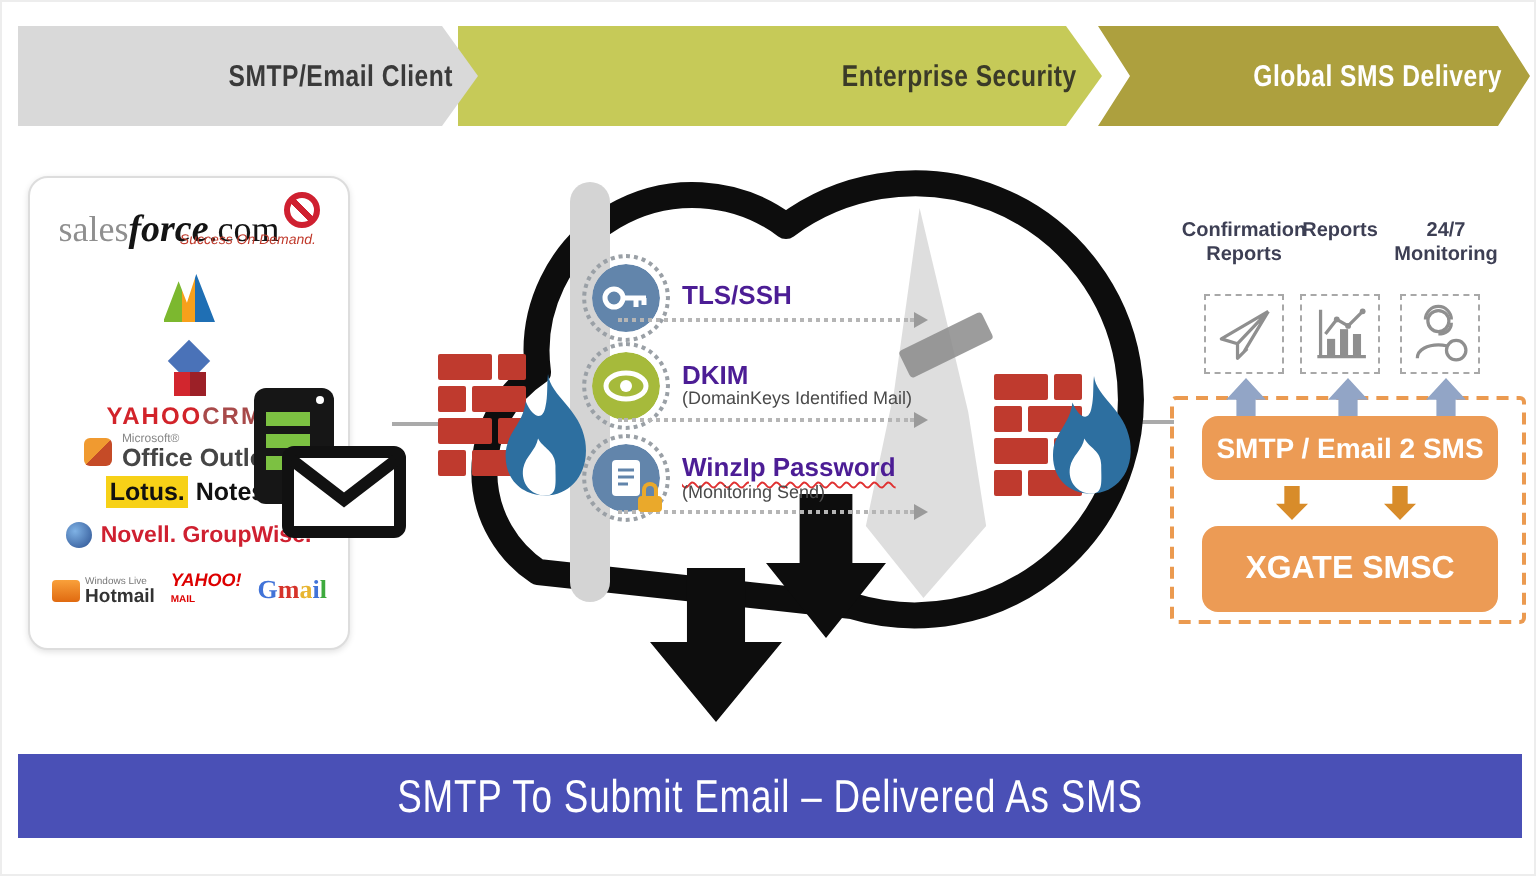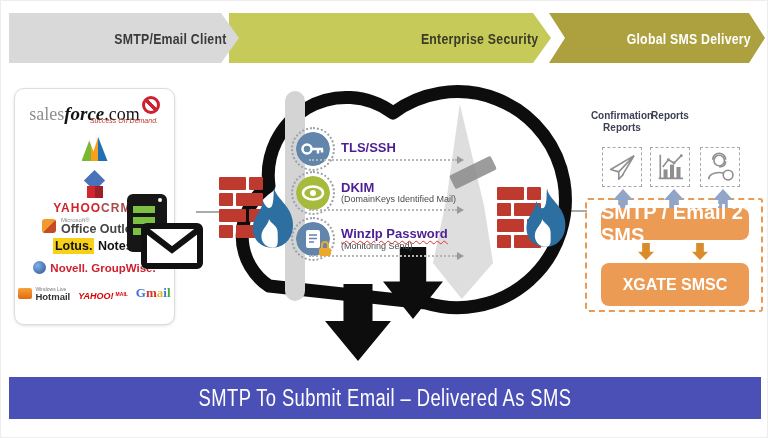--- a/index.html
+++ b/index.html
@@ -49,21 +49,21 @@
   .lotus-hl{background:#f7d117;padding:1px 2px;}
   .novell-row{top:172px;display:flex;align-items:center;justify-content:center;gap:4px;}
   .globe-icon{width:13px;height:13px;border-radius:50%;background:radial-gradient(circle at 35% 35%,#7fb2e5,#2a4f8f);}
   .novell-name{font-size:11.5px;font-weight:bold;color:#cf2030;}
   .mailrow{top:196px;display:flex;align-items:flex-end;justify-content:center;gap:8px;}
   .hotmail{display:flex;align-items:center;gap:3px;}
   .hotmail-icon{width:14px;height:11px;border-radius:2px;background:linear-gradient(180deg,#f9a13b,#e06a10);}
   .hotmail-text{text-align:left;line-height:1;}
   .hotmail-brand{font-size:5px;color:#777;}
   .hotmail-name{font-size:9.5px;font-weight:bold;color:#333;}
-  .yahoo{display:flex;align-items:flex-start;gap:2px;}
+  .yahoo{display:flex;align-items:flex-start;gap:2px;flex-direction:column;}
   .yahoo1{font-size:9px;font-weight:900;font-style:italic;color:#d00;}
   .yahoo2{font-size:5px;font-weight:bold;color:#d00;}
   .gmail{font-family:"Liberation Serif",serif;font-size:13px;font-weight:bold;}
   
   #phone-icon{left:126px;top:193px;width:40px;height:58px;background:#161616;border-radius:6px;z-index:6;}
   #phone-icon .dot{position:absolute;right:5px;top:4px;width:4px;height:4px;border-radius:50%;background:#fff;}
   #phone-icon .bar{position:absolute;left:6px;width:22px;height:7px;background:#7cc142;}
   
   .conn{height:2px;background:#aaa;z-index:1;}
   
@@ -284,20 +284,24 @@
   </svg>
 
   <div class="abs feat-label" style="left:589px;top:109px;">
     <div>Confirmation</div>
     <div>Reports</div>
   </div>
   <div class="abs feat-label" style="left:637px;top:109px;">
     <div></div>
     <div>Reports</div>
   </div>
+  <div class="abs feat-label" style="left:690px;top:109px;">
+    <div>24/7</div>
+    <div>Monitoring</div>
+  </div>
 
   <div class="abs feat-box" style="left:601px;top:146px;">
     <svg width="34" height="34" viewBox="0 0 42 42">
       <path d="M36 7 L7 24 L17 27 L36 7 M17 27 L17 36 L23 30 M36 7 L21 32" fill="none" stroke="#8f8f8f" stroke-width="2" stroke-linejoin="round"></path>
     </svg>
   </div>
   <div class="abs feat-box" style="left:649px;top:146px;">
     <svg width="34" height="34" viewBox="0 0 42 42">
       <path d="M9 6 V35 M7 35 H37" stroke="#8f8f8f" stroke-width="2" fill="none"></path>
       <rect x="13" y="24" width="5" height="11" fill="#8f8f8f"></rect>
@@ -317,21 +321,21 @@
       <path d="M28 14 C28 19 24 21 20 21" fill="none" stroke="#8f8f8f" stroke-width="2"></path>
       <circle cx="31" cy="31" r="6" fill="#fff" stroke="#8f8f8f" stroke-width="2"></circle>
     </svg>
   </div>
 
   <div class="abs up-arrow" style="left:612px;top:188px;"></div>
   <div class="abs up-arrow" style="left:663px;top:188px;"></div>
   <div class="abs up-arrow" style="left:712px;top:188px;"></div>
 
   <div class="abs" id="orange-container"></div>
-  <div class="abs orange-box" style="top:207px;height:32px;font-size:20px;">
+  <div class="abs orange-box" style="top:207px;height:32px;font-size:14px;">
     <span>SMTP / Email 2 SMS</span>
   </div>
   <div class="abs down-arrow" style="left:637px;top:242px;"></div>
   <div class="abs down-arrow" style="left:691px;top:242px;"></div>
   <div class="abs" id="footer-banner">
     <span class="ftxt">SMTP To Submit Email – Delivered As SMS</span>
   </div>
 
   <div class="abs orange-box" style="top:262px;height:43px;font-size:16px;">
     <span>XGATE SMSC</span>

